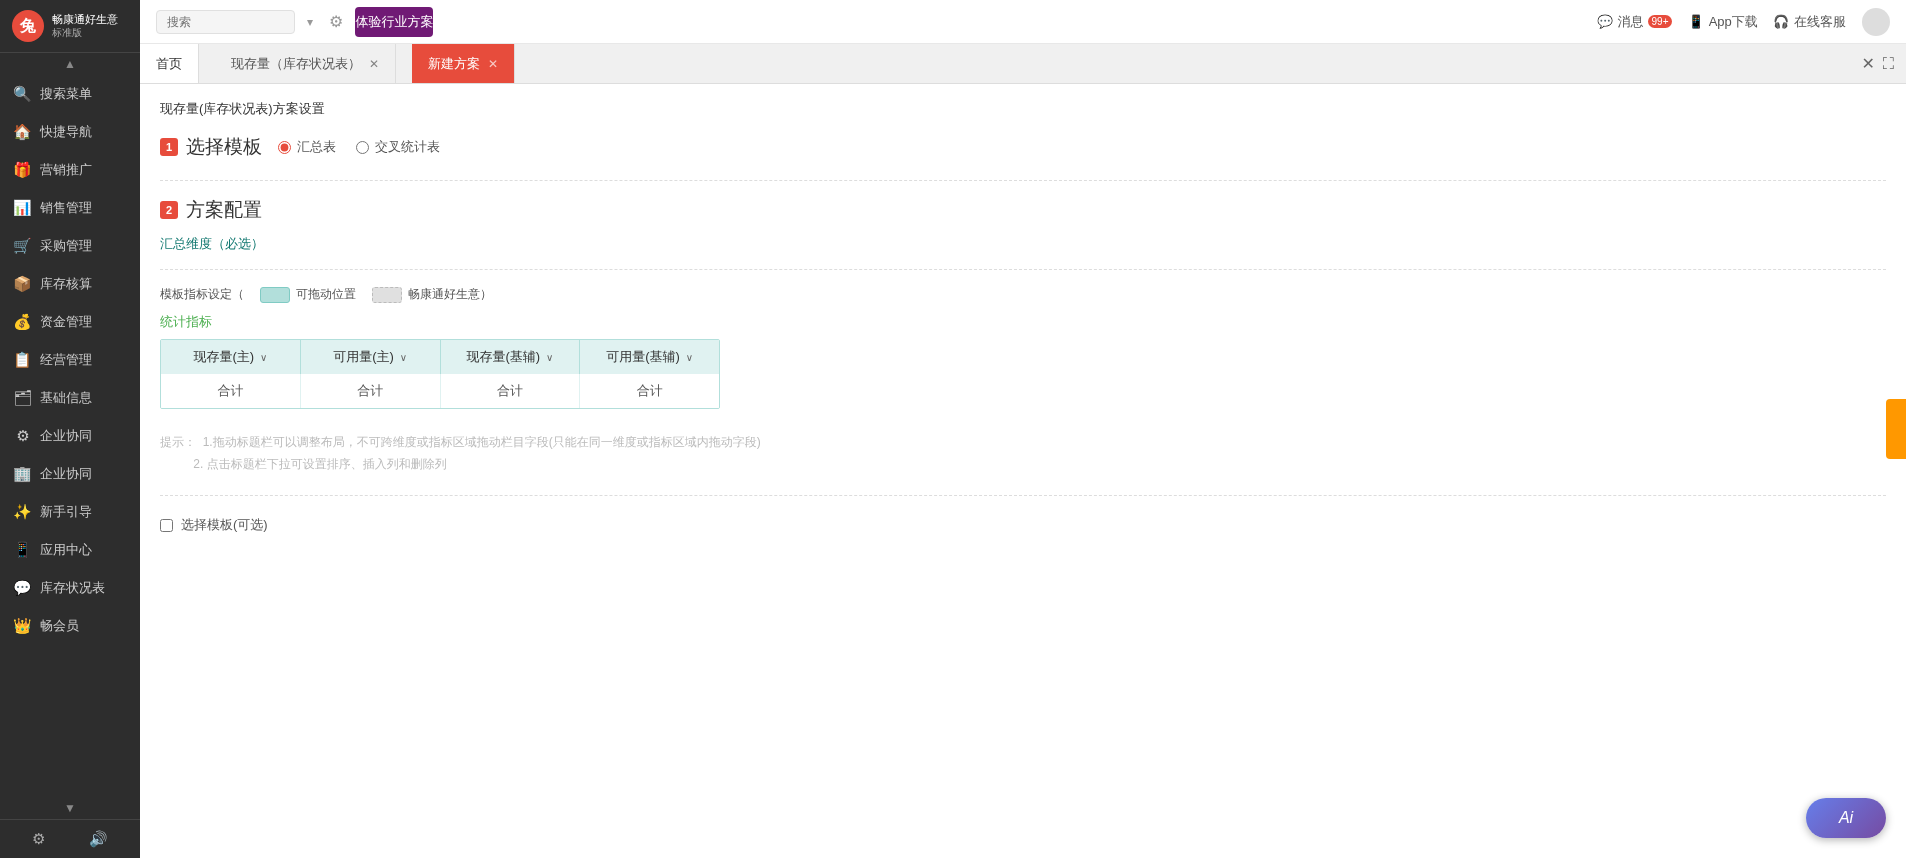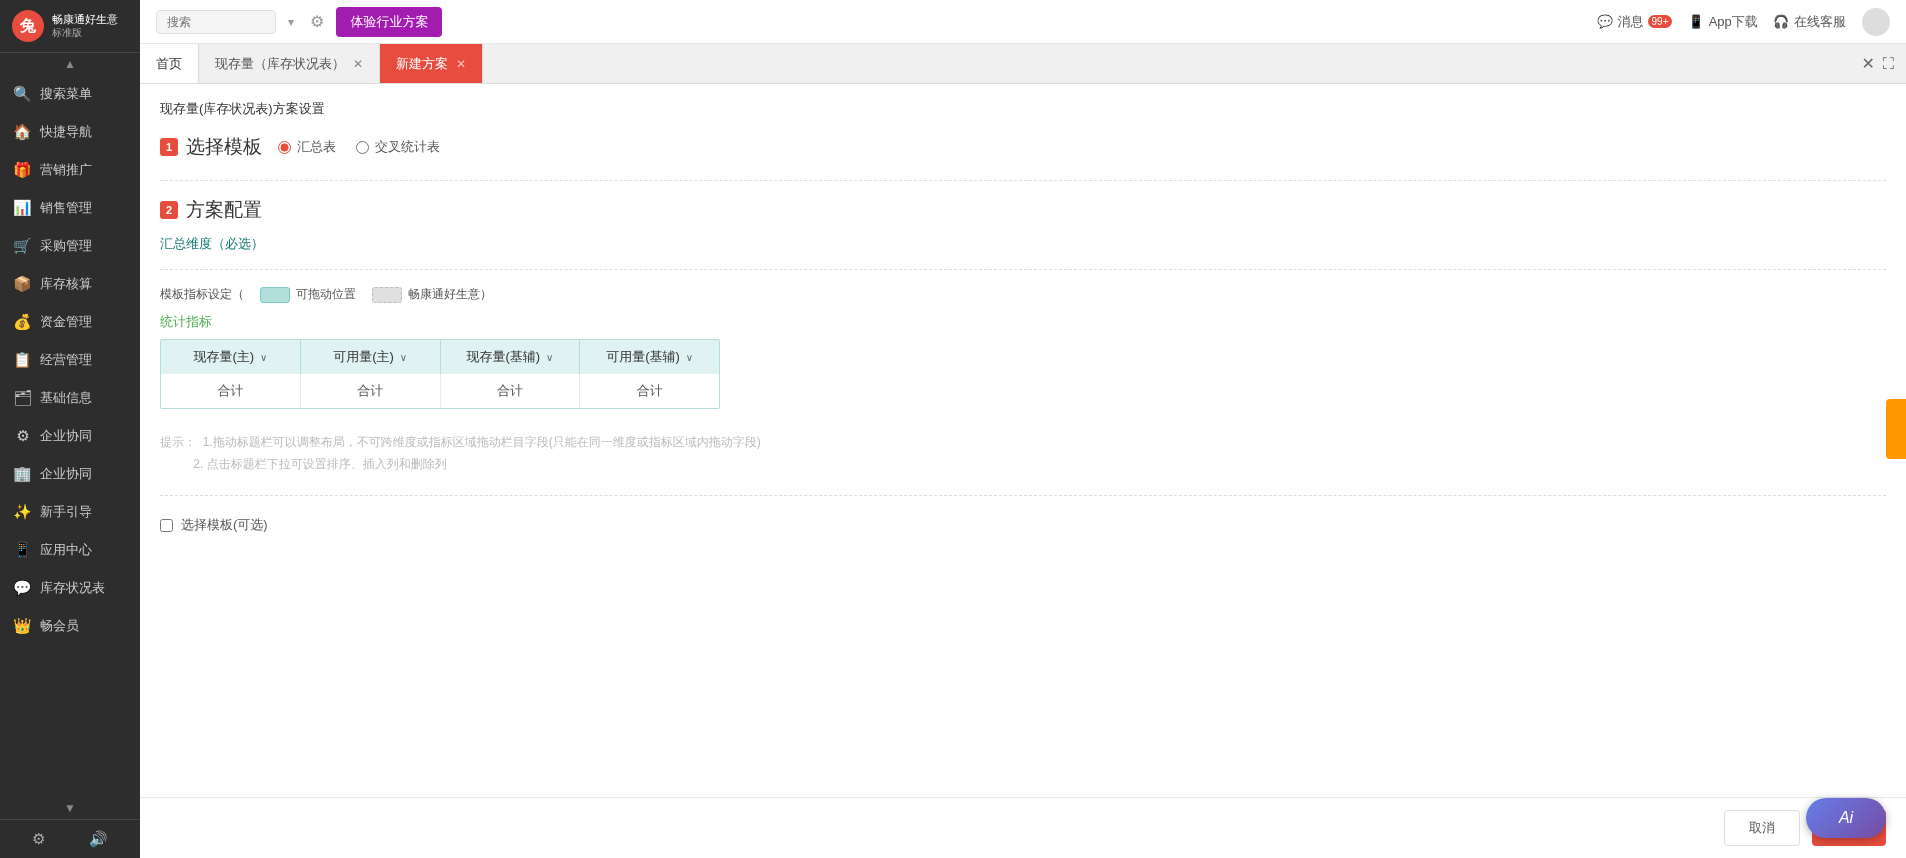--- a/index.html
+++ b/index.html
@@ -98,30 +98,30 @@
       border-bottom: 1px solid #e8e8e8;
       flex-shrink: 0;
     }
     .topbar-search {
       background: #f5f5f5;
       border: 1px solid #e0e0e0;
       border-radius: 4px;
       padding: 4px 10px;
       font-size: 12px;
       color: #999;
-      width: 120px;
+      width: 139px;
     }
     .topbar-chevron { color: #999; cursor: pointer; font-size: 12px; }
     .topbar-gear { color: #999; cursor: pointer; font-size: 16px; margin-left: 4px; }
     .topbar-btn {
-      background: #a21caf;
+      background: #701a75;
       color: white;
       border: none;
       border-radius: 4px;
-      padding: 6px 14px;
+      padding: 6px 0;
       font-size: 13px;
       cursor: pointer;
       white-space: nowrap;
     }
     .topbar-spacer { flex: 1; }
     .topbar-right {
       display: flex;
       align-items: center;
       gap: 16px;
       color: #555;
@@ -149,20 +149,21 @@
     }
 
     
     .tabbar {
       background: #f0f0f0;
       height: 40px;
       display: flex;
       align-items: stretch;
       border-bottom: 1px solid #ddd;
       flex-shrink: 0;
+      gap: 16px;
     }
     .tab {
       display: flex;
       align-items: center;
       padding: 0 16px;
       gap: 8px;
       cursor: pointer;
       font-size: 13px;
       color: #555;
       border-right: 1px solid #ddd;
@@ -667,24 +668,20 @@
 
     <hr class="divider">
 
     <div class="footer-section">
       <input type="checkbox" class="footer-checkbox" style="">
       <span class="footer-label">选择模板(可选)</span>
     </div>
 
   </div>
 
-  <div class="action-bar">
-    <button class="btn-cancel">取消</button>
-    <button class="btn-query">查询</button>
-  </div>
 
 </div>
 
 <div class="ai-float">
   <span>Ai</span>
 </div>
 
 <div class="right-edge"></div>
 
 </body></html>

